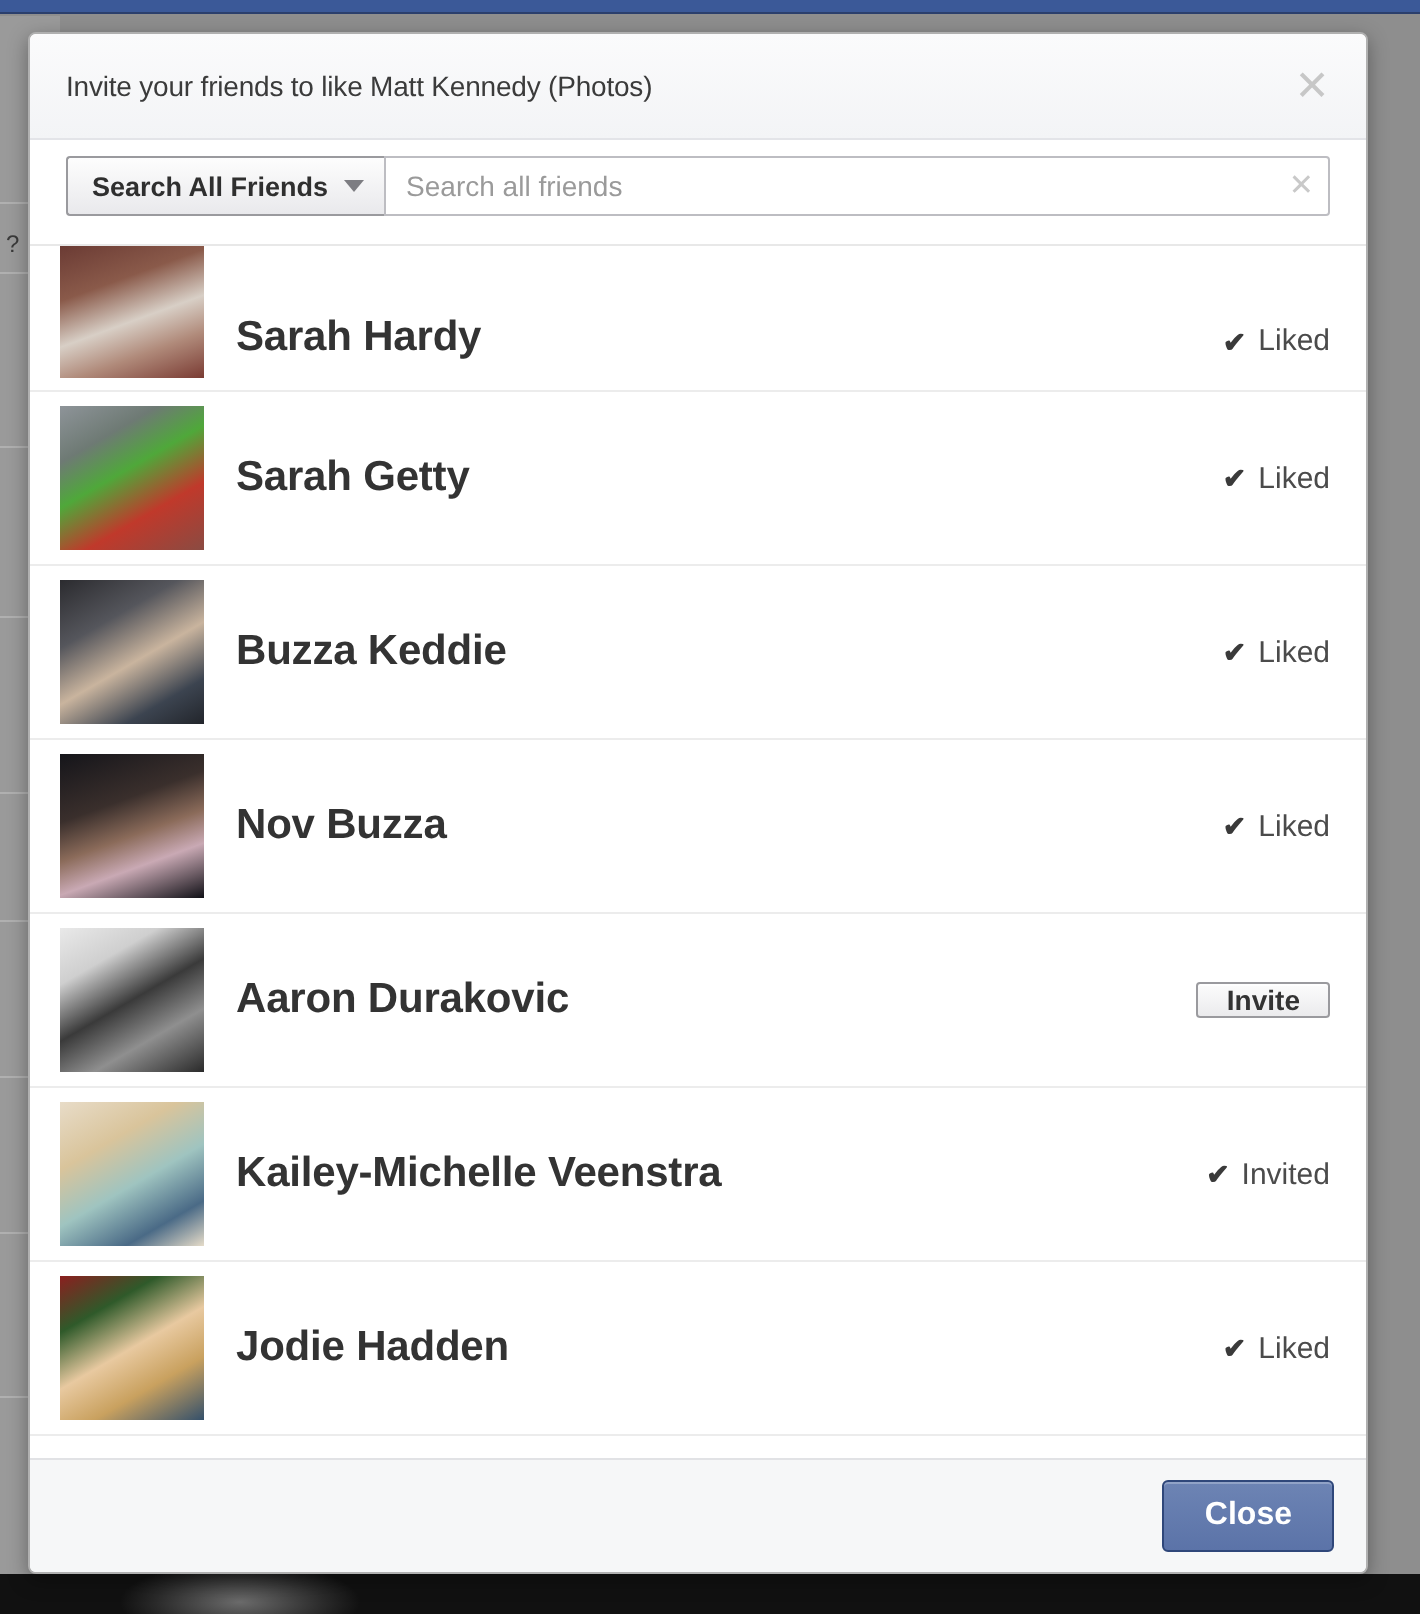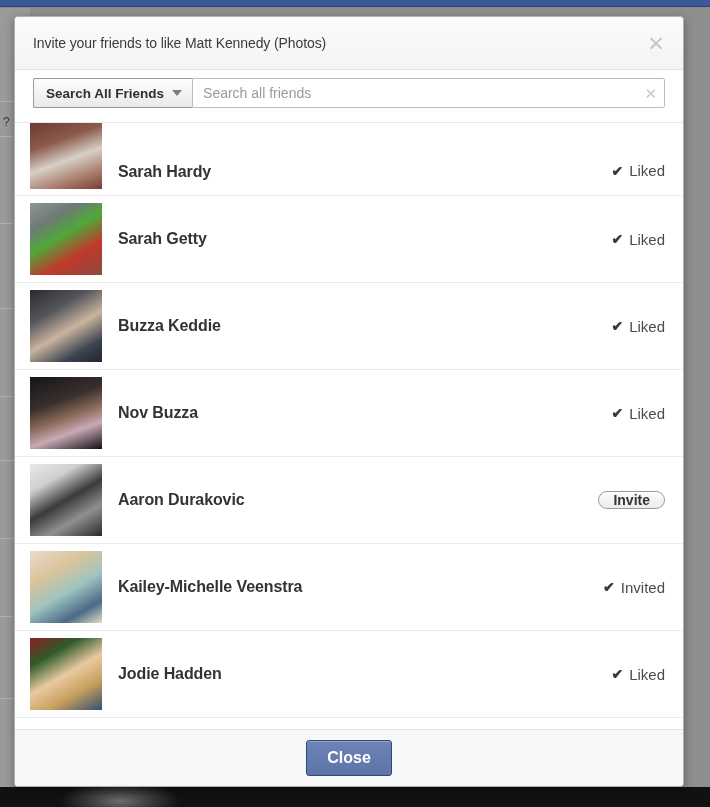--- a/index.html
+++ b/index.html
@@ -238,21 +238,21 @@
     width: 72px;
     height: 72px;
     overflow: hidden;
     background: #d8d8d8;
     margin-right: 16px;
   }
   .avatar .ph { width: 100%; height: 100%; display: block; }
 
   .friend-name {
     flex: 1 1 auto;
-    font-size: 16px;
+    font-size: 21px;
     font-weight: bold;
     color: #333333;
     letter-spacing: -0.1px;
   }
   .friend-action {
     flex: 0 0 auto;
     display: flex;
     align-items: center;
     justify-content: flex-end;
     min-width: 70px;
@@ -270,35 +270,35 @@
     font-weight: bold;
     line-height: 1;
   }
   .invite-btn {
     font-family: "Liberation Sans", sans-serif;
     font-size: 14px;
     font-weight: bold;
     color: #333;
     background: linear-gradient(#fcfcfc, #ebebed);
     border: 1px solid #9a9a9e;
-    border-radius: 13px;
+    border-radius: 2px;
     padding: 0 14px;
     cursor: pointer;
     box-shadow: 0 1px 0 rgba(255,255,255,0.7) inset;
   }
 
   
   .modal-footer {
     flex: 0 0 57px;
     height: 57px;
     background: #f6f7f8;
     border-top: 1px solid #e1e2e5;
     display: flex;
     align-items: center;
-    justify-content: center;
+    justify-content: flex-end;
     padding: 0 16px;
   }
   .close-btn {
     font-family: "Liberation Sans", sans-serif;
     font-size: 16px;
     font-weight: bold;
     color: #ffffff;
     background: linear-gradient(#6d84b4, #5b73a8);
     border: 1px solid #2f477a;
     border-radius: 3px;

